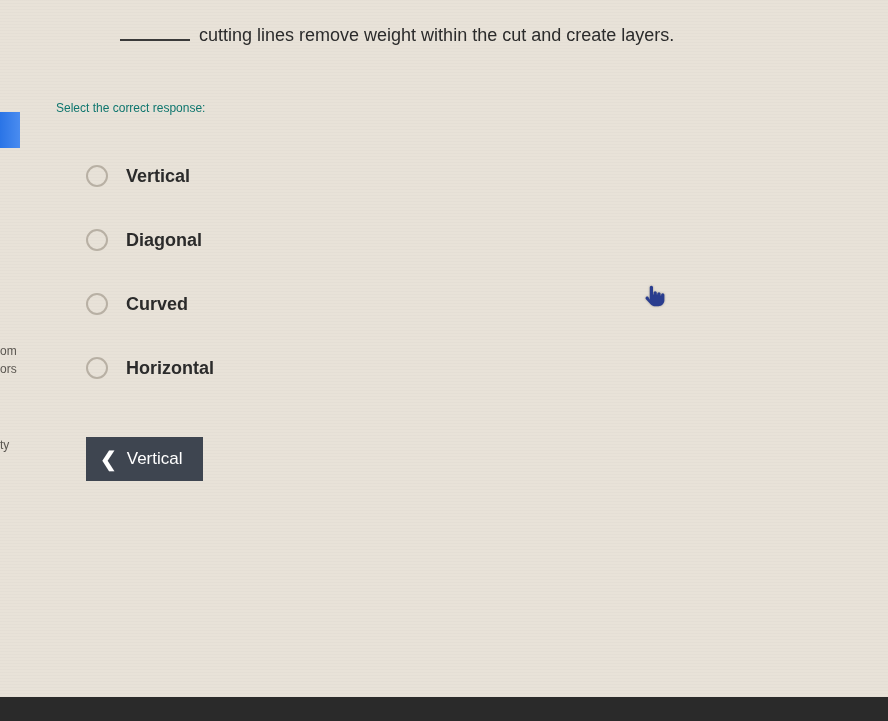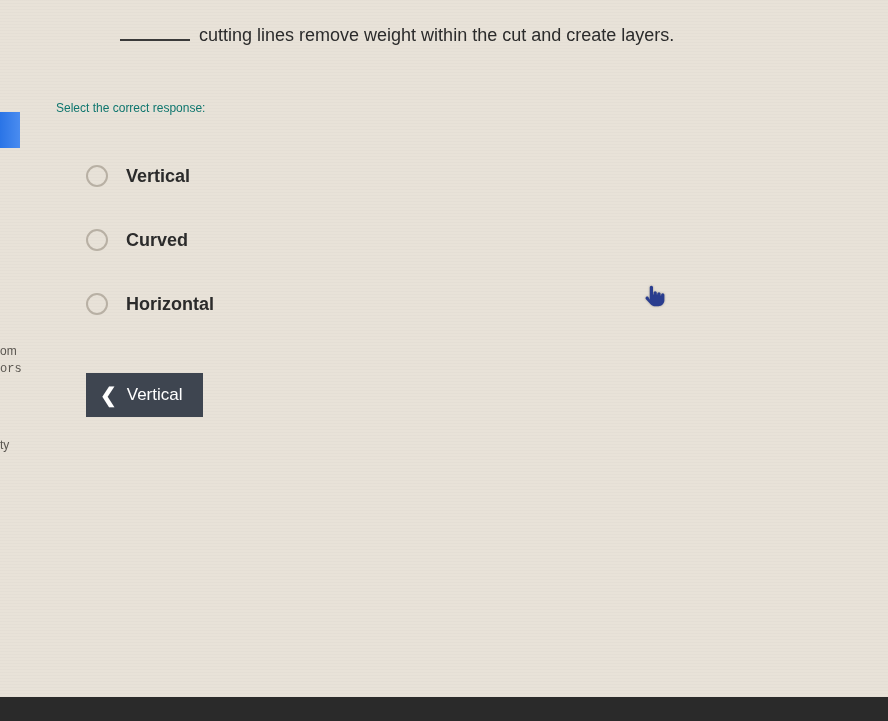--- a/index.html
+++ b/index.html
@@ -109,21 +109,21 @@
     }
     
     .side-frag {
       position: absolute;
       left: 0;
       font-size: 12px;
       color: #5a5650;
       z-index: 3;
     }
     .f1 { top: 344px; }
-    .f2 { top: 362px; font-family: Liberation Mono, monospace; }
+    .f2 { top: 362px; }
     .f3 { top: 438px; text-align: right; }
     
     .hand-cursor {
       position: absolute;
       left: 640px;
       top: 283px;
       z-index: 5;
       color: #2a3d8f;
     }
     .hand-cursor svg {
@@ -161,20 +161,24 @@
 
   <div class="instruction">Select the correct response:</div>
 
   <div class="options">
 
     <div class="option">
       <div class="radio"></div>
       <div class="option-label">Vertical</div>
     </div>
 
+    <div class="option">
+      <div class="radio"></div>
+      <div class="option-label">Diagonal</div>
+    </div>
 
     <div class="option">
       <div class="radio"></div>
       <div class="option-label">Curved</div>
     </div>
 
     <div class="option">
       <div class="radio"></div>
       <div class="option-label">Horizontal</div>
     </div>

